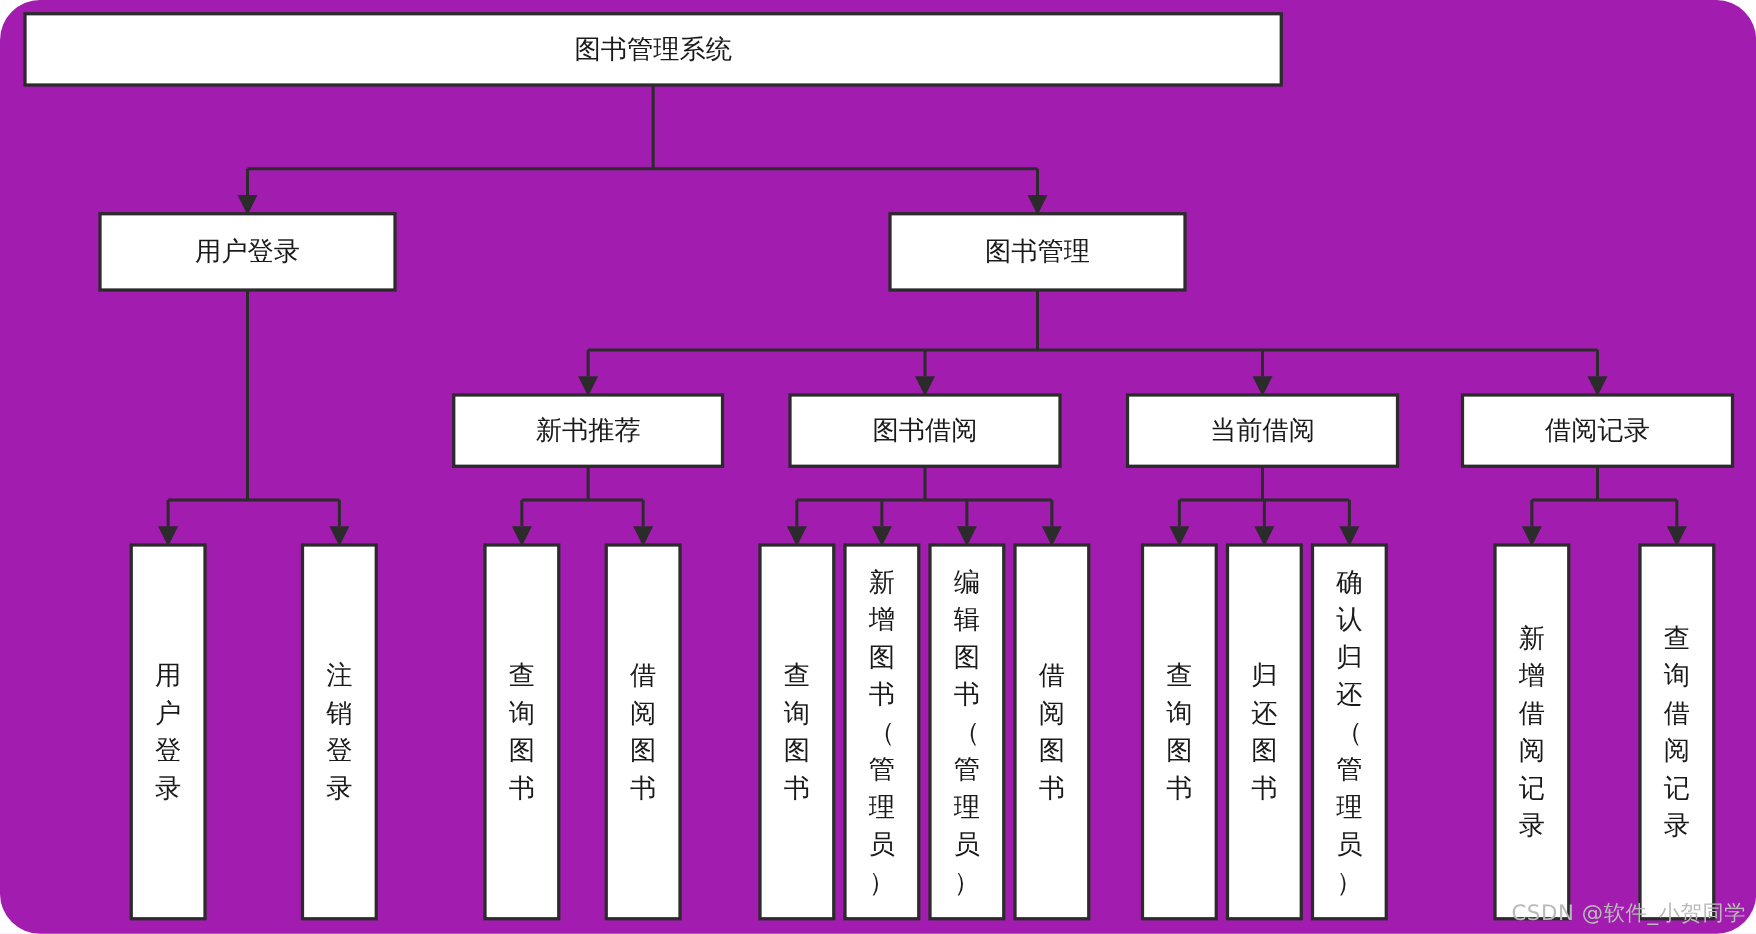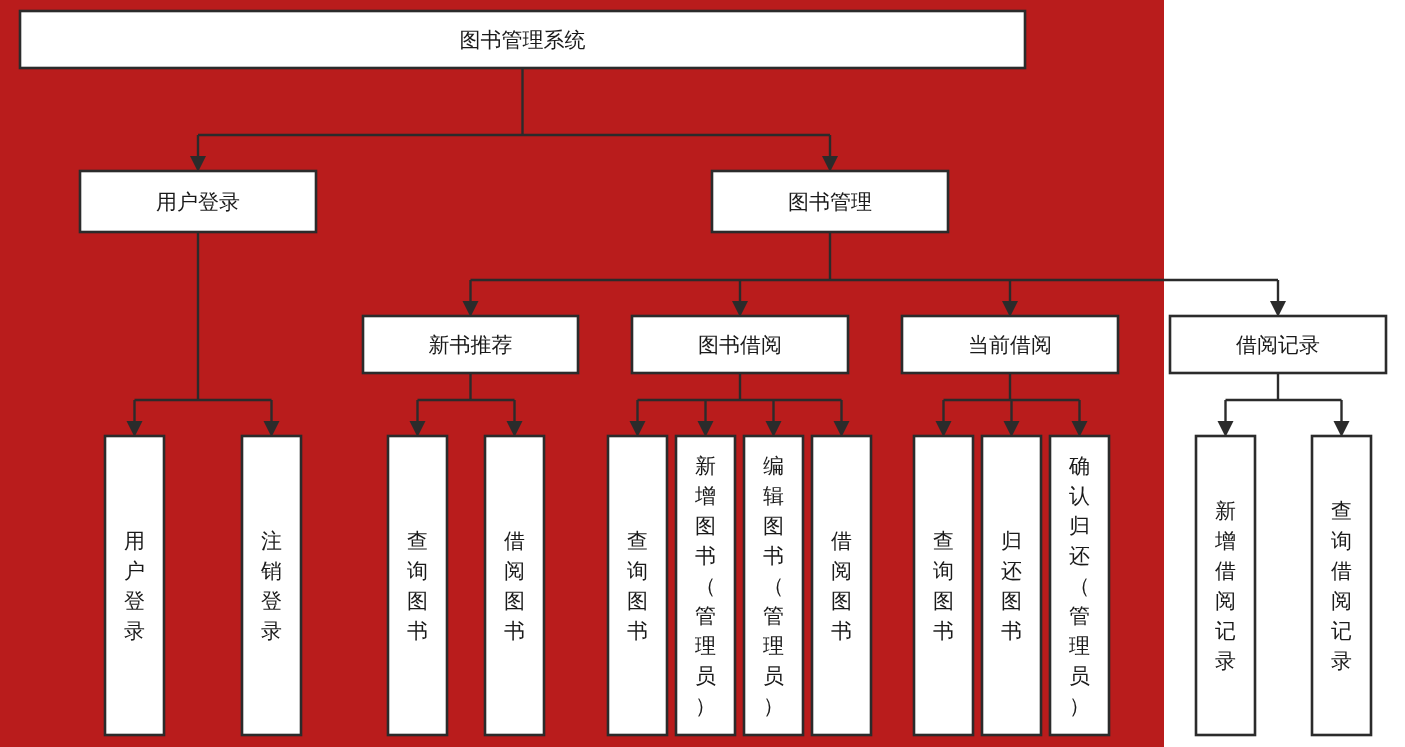--- a/index.html
+++ b/index.html
@@ -9,23 +9,24 @@
     background: #ffffff;
   }
   body {
     width: 1405px;
     height: 747px;
     font-family: "DejaVu Sans", "Liberation Sans", sans-serif;
     overflow: hidden;
   }
   #diagram-root {
     position: relative;
-    width: 1164px;
+    width: 1405px;
     height: 747px;
-    background: #b91c1c;
+    background: #a21caf;
+    border-radius: 32px;
   }
   svg#flowchart {
     position: absolute;
     top: 0;
     left: 0;
     width: 1405px;
     height: 747px;
     display: block;
   }
   .node-box {
@@ -217,13 +218,14 @@
         <g>
           <rect x="1196" y="436" width="59" height="299" class="node-box"></rect>
           <text x="1225.5" y="517.5" class="node-label-v"><tspan x="1225.5" dy="0">新</tspan><tspan x="1225.5" dy="30">增</tspan><tspan x="1225.5" dy="30">借</tspan><tspan x="1225.5" dy="30">阅</tspan><tspan x="1225.5" dy="30">记</tspan><tspan x="1225.5" dy="30">录</tspan></text>
         </g>
         <g>
           <rect x="1312" y="436" width="59" height="299" class="node-box"></rect>
           <text x="1341.5" y="517.5" class="node-label-v"><tspan x="1341.5" dy="0">查</tspan><tspan x="1341.5" dy="30">询</tspan><tspan x="1341.5" dy="30">借</tspan><tspan x="1341.5" dy="30">阅</tspan><tspan x="1341.5" dy="30">记</tspan><tspan x="1341.5" dy="30">录</tspan></text>
         </g>
       </g>
   </svg>
+  <div class="watermark">CSDN @软件_小贺同学</div>
 </div>
 
 </body></html>

